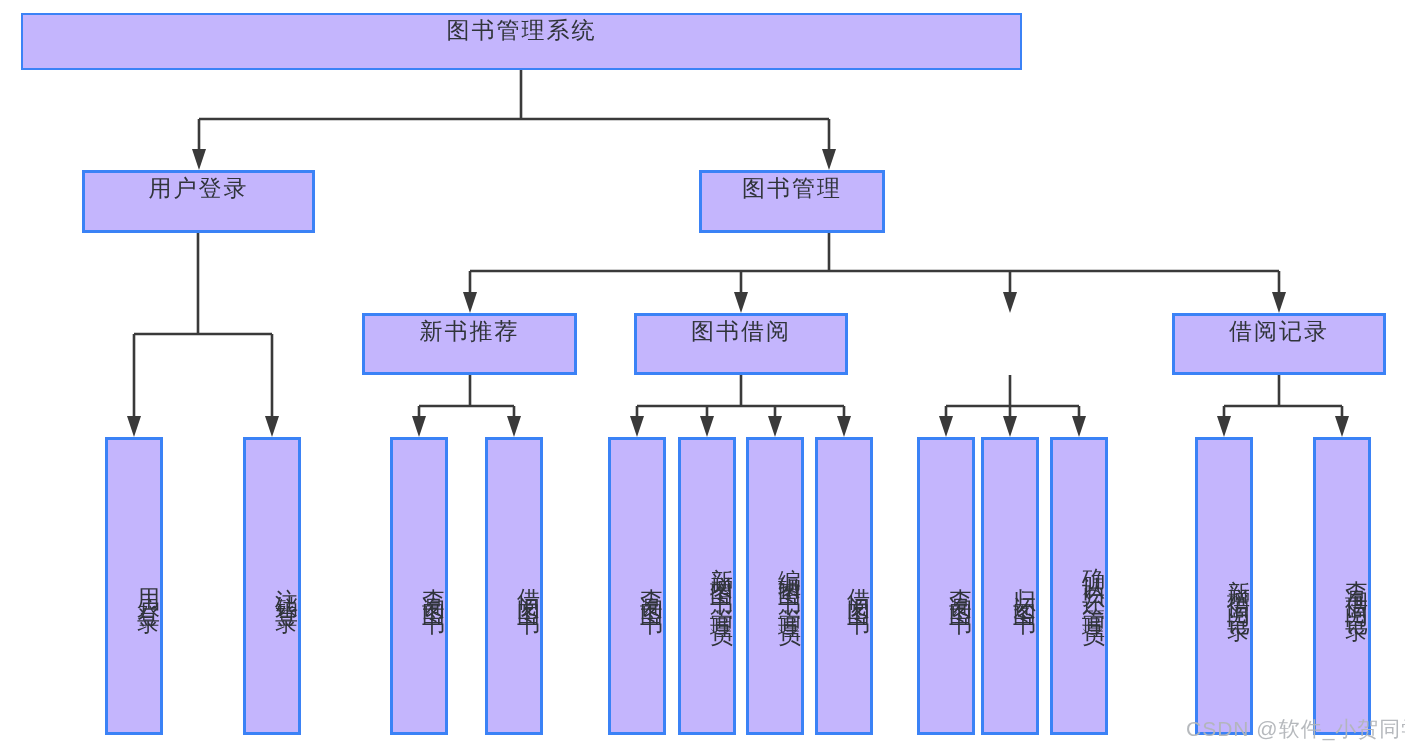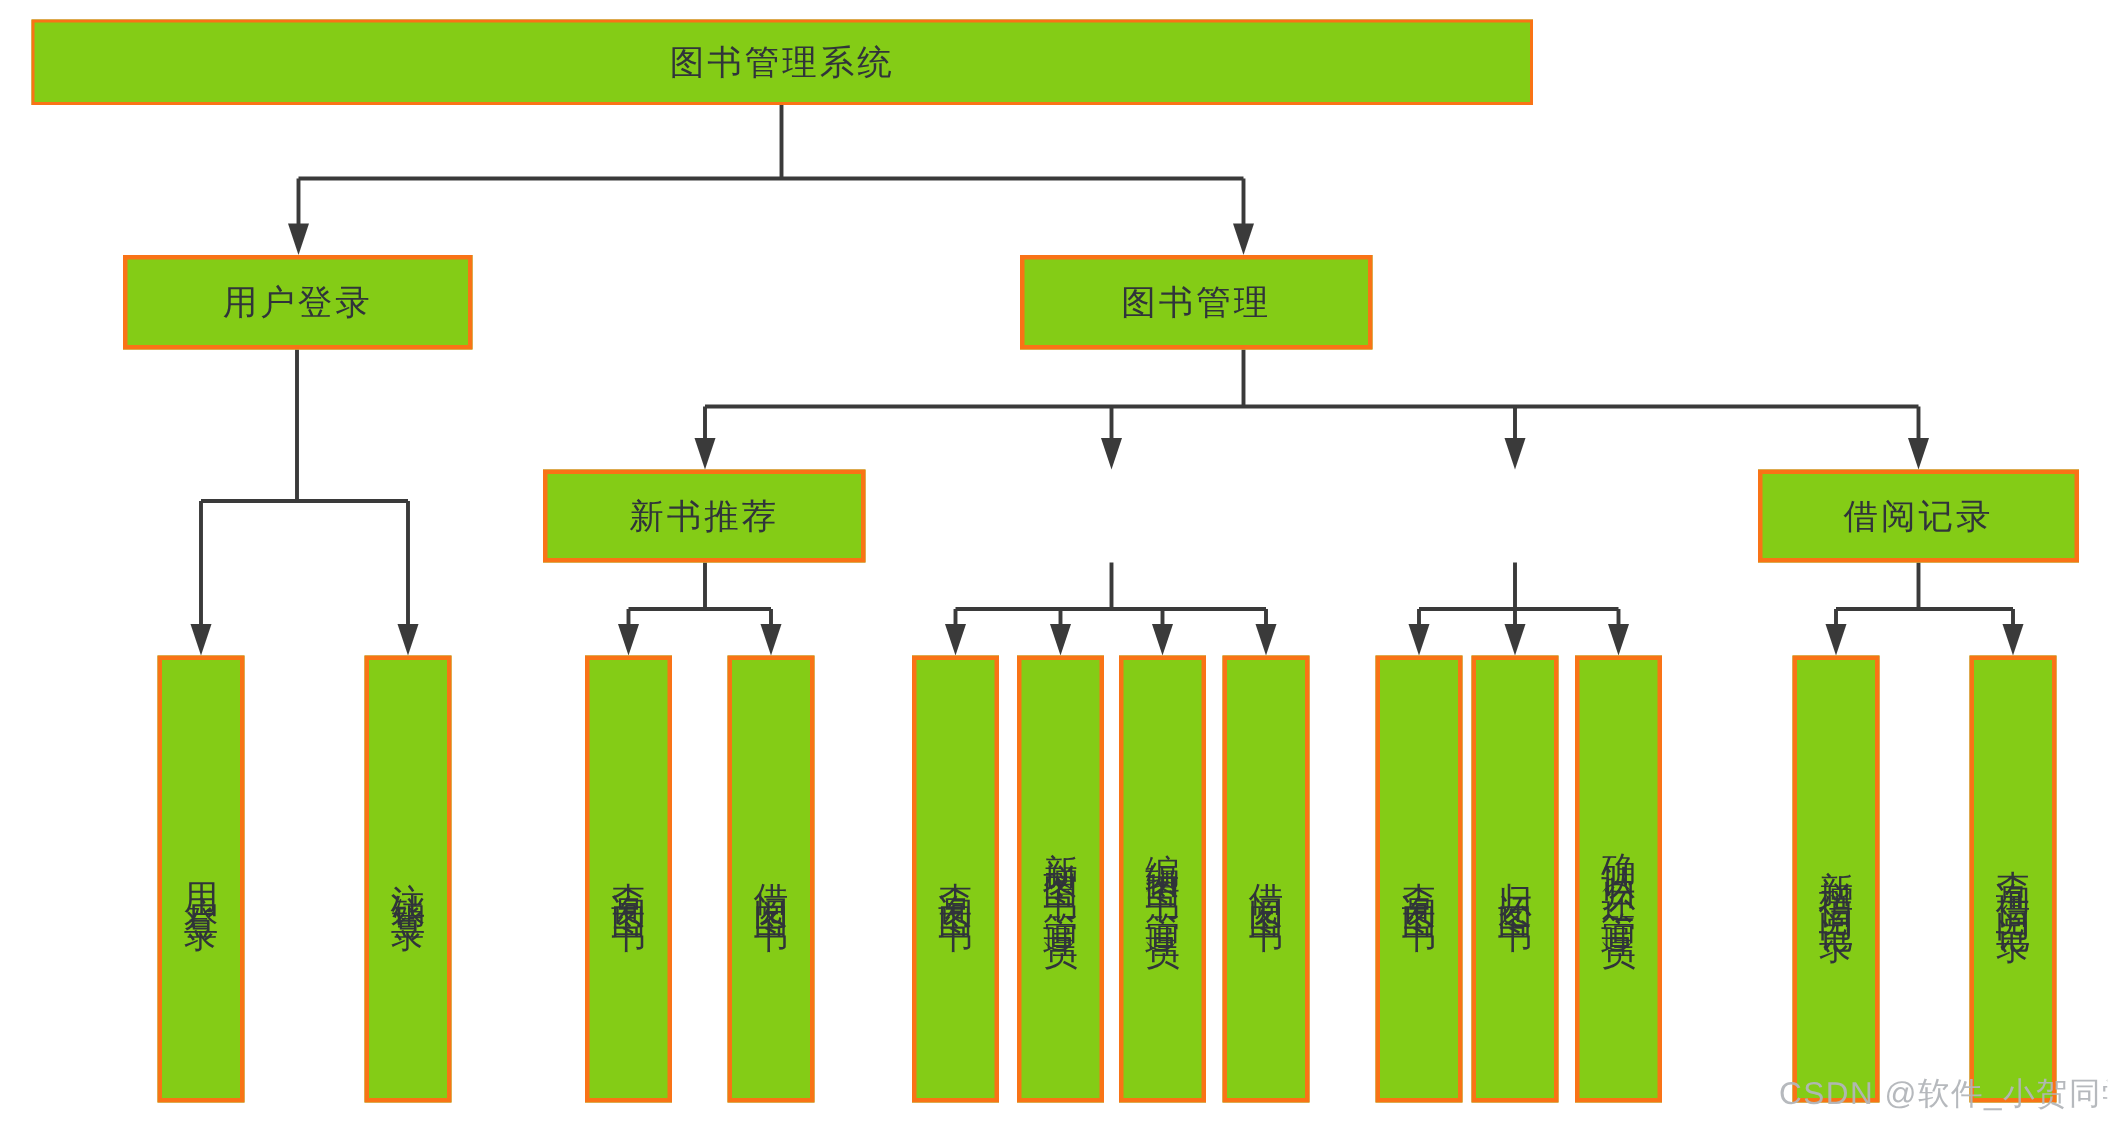--- a/index.html
+++ b/index.html
@@ -12,24 +12,24 @@
     overflow:hidden;
   }
   .connector-layer{
     position:absolute;left:0;top:0;width:1405px;height:747px;
     z-index:1;
   }
   .connector-layer path{stroke:#3a3a3a;stroke-width:2.6;fill:none;}
   .connector-layer polygon{fill:#3a3a3a;stroke:none;}
   .box{
     position:absolute;
-    background:#84cc16;
-    border:3px solid #f97316;
+    background:#c4b5fd;
+    border:3px solid #3b82f6;
     box-sizing:border-box;
-    display:flex;align-items:center;justify-content:center;
+    display:flex;justify-content:center;
     z-index:2;
   }
   .hlabel{font-size:23px;letter-spacing:2px;white-space:nowrap;}
   .root-box{border-width:2.5px;}
   .leaf{
     writing-mode:vertical-rl;
     text-orientation:mixed;
     font-size:23px;
     letter-spacing:8px;
     line-height:1;
@@ -85,26 +85,29 @@
     <polygon points="1335,416 1349,416 1342,437"></polygon>
   </svg>
 
   <div class="box hlabel root-box" style="left:21px;top:13px;width:1001px;height:57px;">
     <span>图书管理系统</span>
   </div>
 
   <div class="box hlabel" style="left:82px;top:170px;width:233px;height:63px;">
     <span>用户登录</span>
   </div>
-  <div class="box hlabel" style="left:680px;top:170px;width:235px;height:63px;">
+  <div class="box hlabel" style="left:699px;top:170px;width:186px;height:63px;">
     <span>图书管理</span>
   </div>
 
   <div class="box hlabel" style="left:362px;top:313px;width:215px;height:62px;">
     <span>新书推荐</span>
+  </div>
+  <div class="box hlabel" style="left:634px;top:313px;width:214px;height:62px;">
+    <span>图书借阅</span>
   </div>
   <div class="box hlabel" style="left:1172px;top:313px;width:214px;height:62px;">
     <span>借阅记录</span>
   </div>
 
   <div class="box leaf" style="left:105px;top:437px;width:58px;height:298px;">
     <span>用户登录</span>
   </div>
   <div class="box leaf" style="left:243px;top:437px;width:58px;height:298px;">
     <span>注销登录</span>

